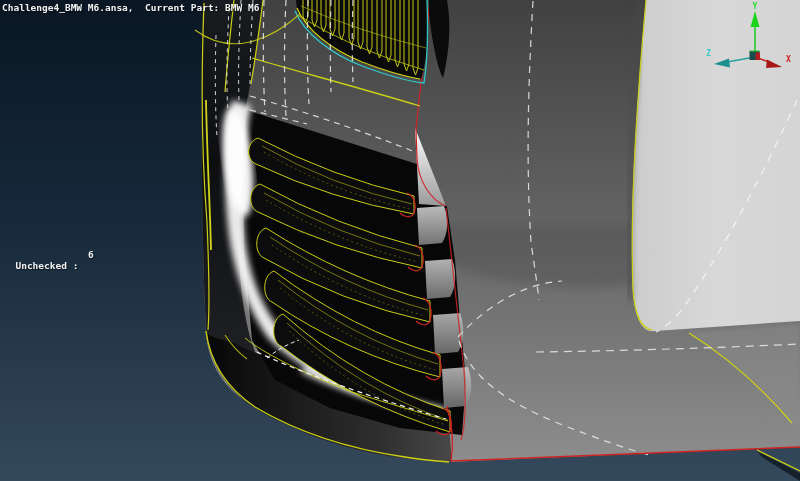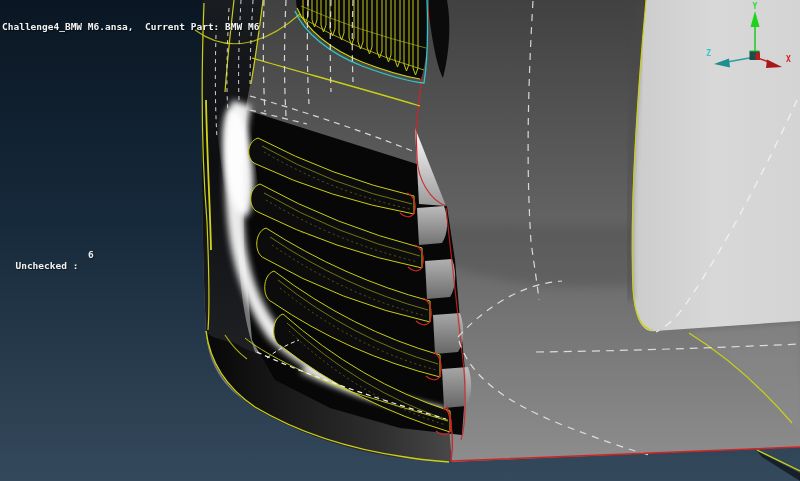--- a/index.html
+++ b/index.html
@@ -2,21 +2,21 @@
 <html><head>
 <meta charset="utf-8">
 <style>
   * { margin:0; padding:0; box-sizing:border-box; }
   html,body { width:800px; height:481px; overflow:hidden; background:#0a1623; }
   #viewport { position:relative; width:800px; height:481px; font-family:"DejaVu Sans Mono", monospace; }
   #scene { position:absolute; left:0; top:0; }
   .overlay-text { position:absolute; font:bold 9.5px "DejaVu Sans Mono", monospace;
                   color:#f2f2f2; white-space:pre; letter-spacing:0px; z-index:5;
                   text-shadow:1px 1px 1px rgba(0,0,0,.55); }
-  #title-bar { left:2px; top:2px;margin-top:19px; }
+  #title-bar { left:2px; top:2px; }
   #status-line { left:4px; top:249px; }
   #status-value { position:absolute; left:84px; top:0; }
   svg text.axis-label { font:bold 8px "DejaVu Sans Mono", monospace; }
 </style>
 </head>
 <body>
 
 <div id="viewport">
 
 <svg id="scene" width="800" height="481" viewBox="0 0 800 481">

